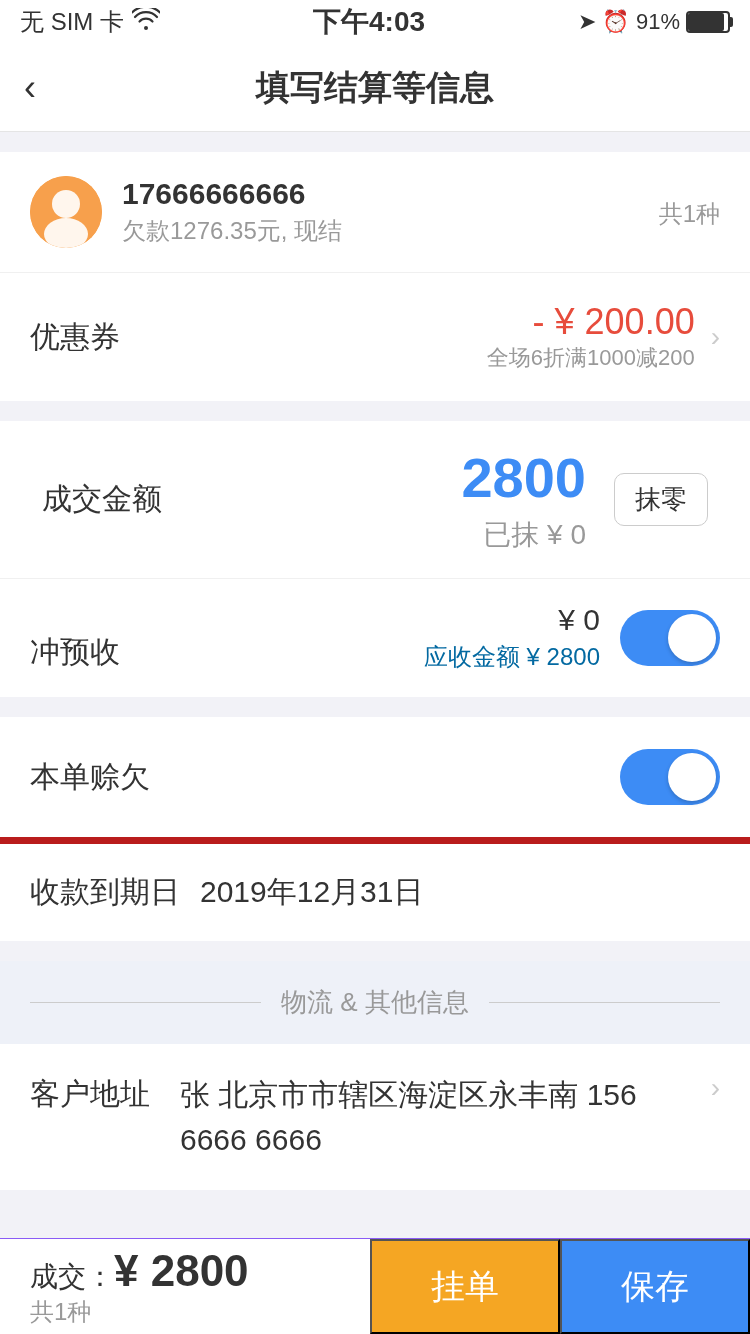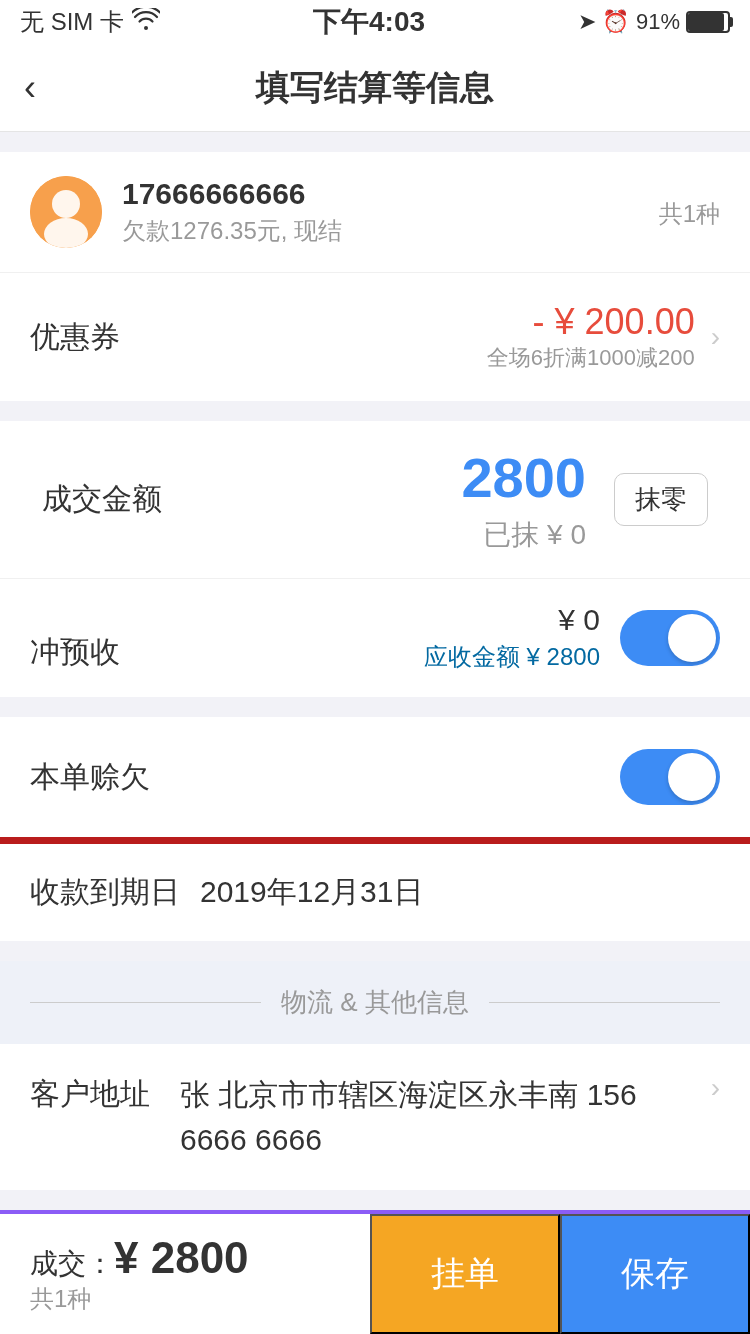--- a/index.html
+++ b/index.html
@@ -224,24 +224,24 @@
     .content-area {
       padding-bottom: 130px;
     }
 
     
     .bottom-bar {
       position: fixed;
       bottom: 0;
       left: 0;
       width: 750px;
-      height: 124px;
-      display: flex;
-      background: #fff;
-      border-top: 4px solid #8b5cf6;
+      height: 96px;
+      display: flex;
+      background: #fff;
+      border-top: 1px solid #8b5cf6;
     }
     .bottom-summary {
       flex: 1;
       display: flex;
       flex-direction: column;
       justify-content: center;
       padding-left: 30px;
     }
     .bottom-deal-label { font-size: 28px; color: #333; }
     .bottom-deal-amount { font-size: 44px; color: #333; font-weight: 700; }

